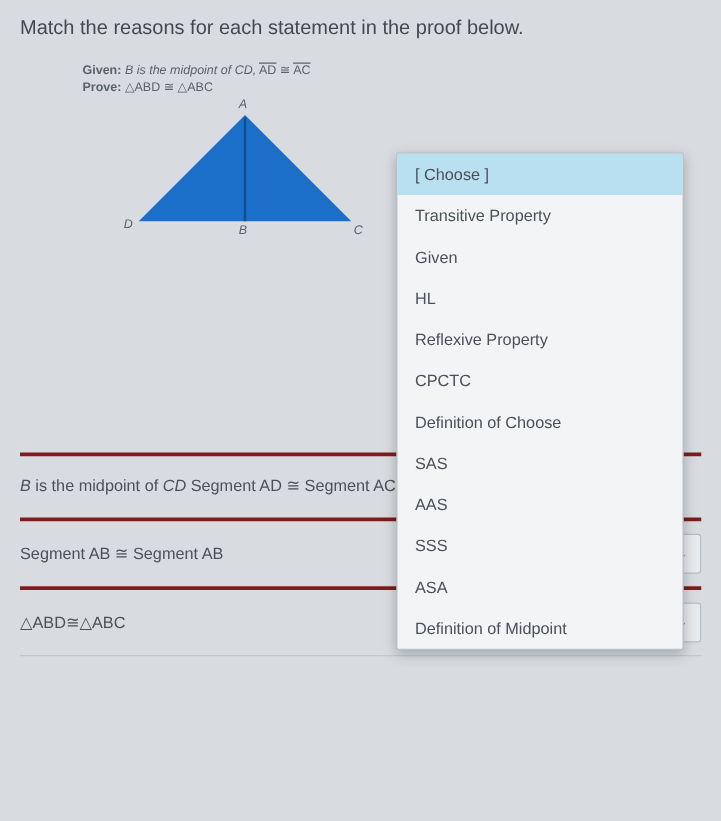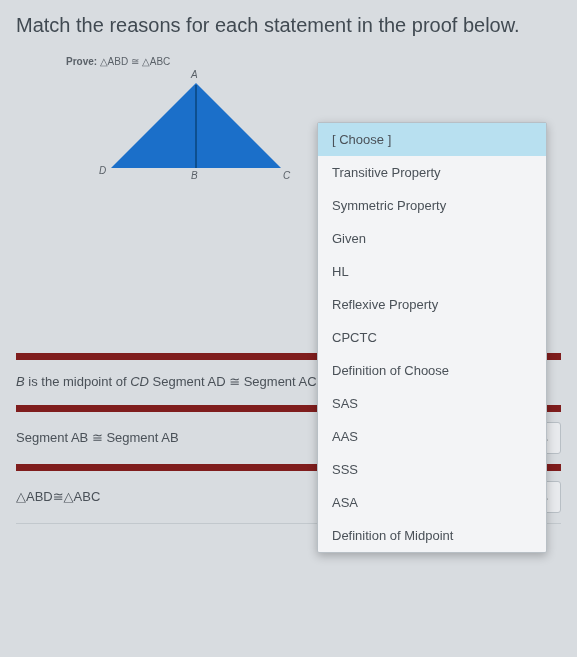--- a/index.html
+++ b/index.html
@@ -8,21 +8,21 @@
       background: #d8dce0;
       width: 577px;
       height: 657px;
       overflow: hidden;
       color: #3a4148;
     }
     .page {
       padding: 14px 16px;
     }
     .question-title {
-      font-size: 20px;
+      font-size: 16px;
       color: #414a52;
       margin-bottom: 18px;
       font-weight: 400;
     }
     .problem-setup {
       margin-left: 50px;
       margin-bottom: 8px;
     }
     .given-prove {
       font-size: 10px;
@@ -68,21 +68,21 @@
     .lD { left: -2px; top: 92px; }
     .lB { left: 90px; top: 97px; }
     .lC { left: 182px; top: 97px; }
 
     .statements {
       margin-top: 170px;
     }
     .stmt-row {
       display: flex;
       align-items: center;
-      border-top: 7px solid #7f1d1d;
+      border-top: 3px solid #7f1d1d;
       min-height: 52px;
       padding: 10px 0;
     }
     .stmt-row:last-child { border-bottom: 1px solid #c2c8cd; }
     .stmt-text {
       flex: 1;
       font-size: 13px;
       color: #4a5158;
       padding-right: 12px;
       line-height: 1.4;
@@ -128,38 +128,44 @@
     }
   </style>
 </head>
 <body>
 
 <div class="page">
   <div class="question-title">Match the reasons for each statement in the proof below.</div>
 
   <div class="problem-setup">
     <div class="given-prove">
+      <b>Given:</b>
+      <i>B is the midpoint of CD,</i>
+      <span class="overline">AD</span>
+      <span>≅</span>
+      <span class="overline">AC</span>
+    </div>
+    <div class="given-prove">
       <b>Prove:</b>
       <span>△ABD ≅ △ABC</span>
     </div>
 
     <div class="triangle-container">
       <div class="triangle"></div>
       <div class="median"></div>
       <div class="vlabel lA">A</div>
       <div class="vlabel lD">D</div>
       <div class="vlabel lB">B</div>
       <div class="vlabel lC">C</div>
     </div>
   </div>
 
   <div class="dropdown">
     <div class="dropdown-item selected">[ Choose ]</div>
     <div class="dropdown-item">Transitive Property</div>
-    <div class="dropdown-item">Symmetric Property</div>
     <div class="dropdown-item">Given</div>
     <div class="dropdown-item">HL</div>
     <div class="dropdown-item">Reflexive Property</div>
     <div class="dropdown-item">CPCTC</div>
     <div class="dropdown-item">Definition of Choose</div>
     <div class="dropdown-item">SAS</div>
     <div class="dropdown-item">AAS</div>
     <div class="dropdown-item">SSS</div>
     <div class="dropdown-item">ASA</div>
     <div class="dropdown-item">Definition of Midpoint</div>

